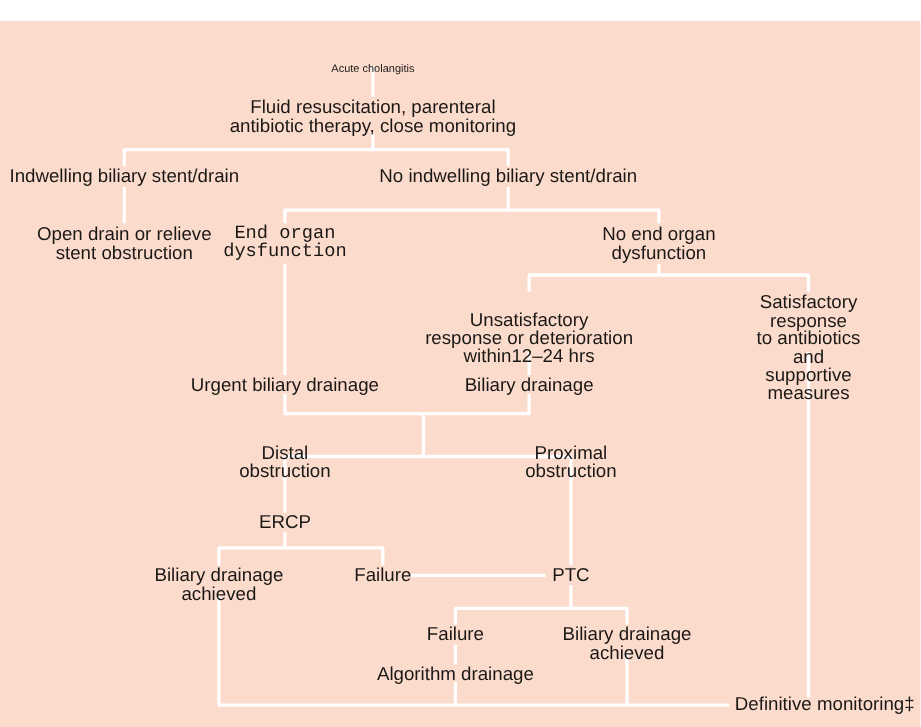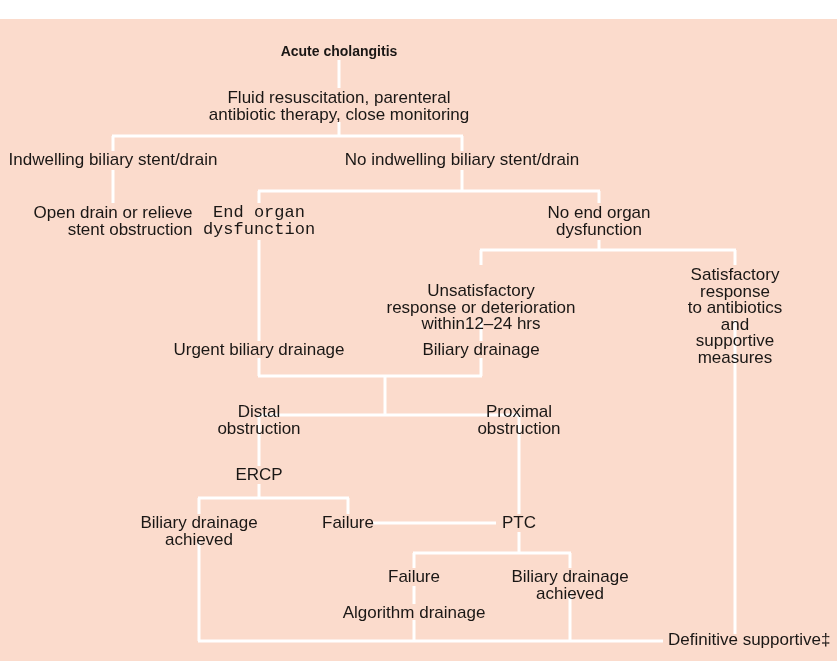--- a/index.html
+++ b/index.html
@@ -77,22 +77,23 @@
     position: absolute;
     color: #1A1715;
     font-size: 17px;
     line-height: 16.5px;
     text-align: center;
     transform: translateX(-50%);
     white-space: pre-line;
     z-index: 3;
   }
   .node.bold {
-    font-weight: bold;
-    font-size: 14px;
+    font-weight: normal;
+    font-size: 10px;
+    margin-top: 12px;
   }
   .node.left-align {
     text-align: left;
     transform: none;
   }
 </style>
 </head>
 <body>
 
 <div id="page">
@@ -162,21 +163,21 @@
 
   <div class="node bold" style="left:339px; top:43px;">Acute cholangitis</div>
 
   <div class="node" style="left:339px; top:90px;">Fluid resuscitation, parenteral
 antibiotic therapy, close monitoring</div>
 
   <div class="node" style="left:462px; top:152px;">No indwelling biliary stent/drain</div>
 
   <div class="node" style="left:113px; top:152px;">Indwelling biliary stent/drain</div>
 
-  <div class="node" style="left:113px; top:205px;text-align:right;">Open drain or relieve
+  <div class="node" style="left:113px; top:205px;">Open drain or relieve
 stent obstruction</div>
 
   <div class="node" style="left:259px; top:205px;font-family:Liberation Mono, monospace;">End organ
 dysfunction</div>
 
   <div class="node" style="left:599px; top:205px;">No end organ
 dysfunction</div>
 
   <div class="node" style="left:481px; top:283px;">Unsatisfactory
 response or deterioration
@@ -205,15 +206,15 @@
 
   <div class="node" style="left:519px; top:515px;text-align:right;">PTC</div>
 
   <div class="node" style="left:414px; top:569px;">Failure</div>
 
   <div class="node" style="left:570px; top:569px;">Biliary drainage
 achieved</div>
 
   <div class="node" style="left:414px; top:605px;">Algorithm drainage</div>
 
-  <div class="node left-align" style="left:668px; top:632px;">Definitive supportive‡</div>
+  <div class="node left-align" style="left:668px; top:632px;">Definitive monitoring‡</div>
 
 </div>
 
 </body></html>

